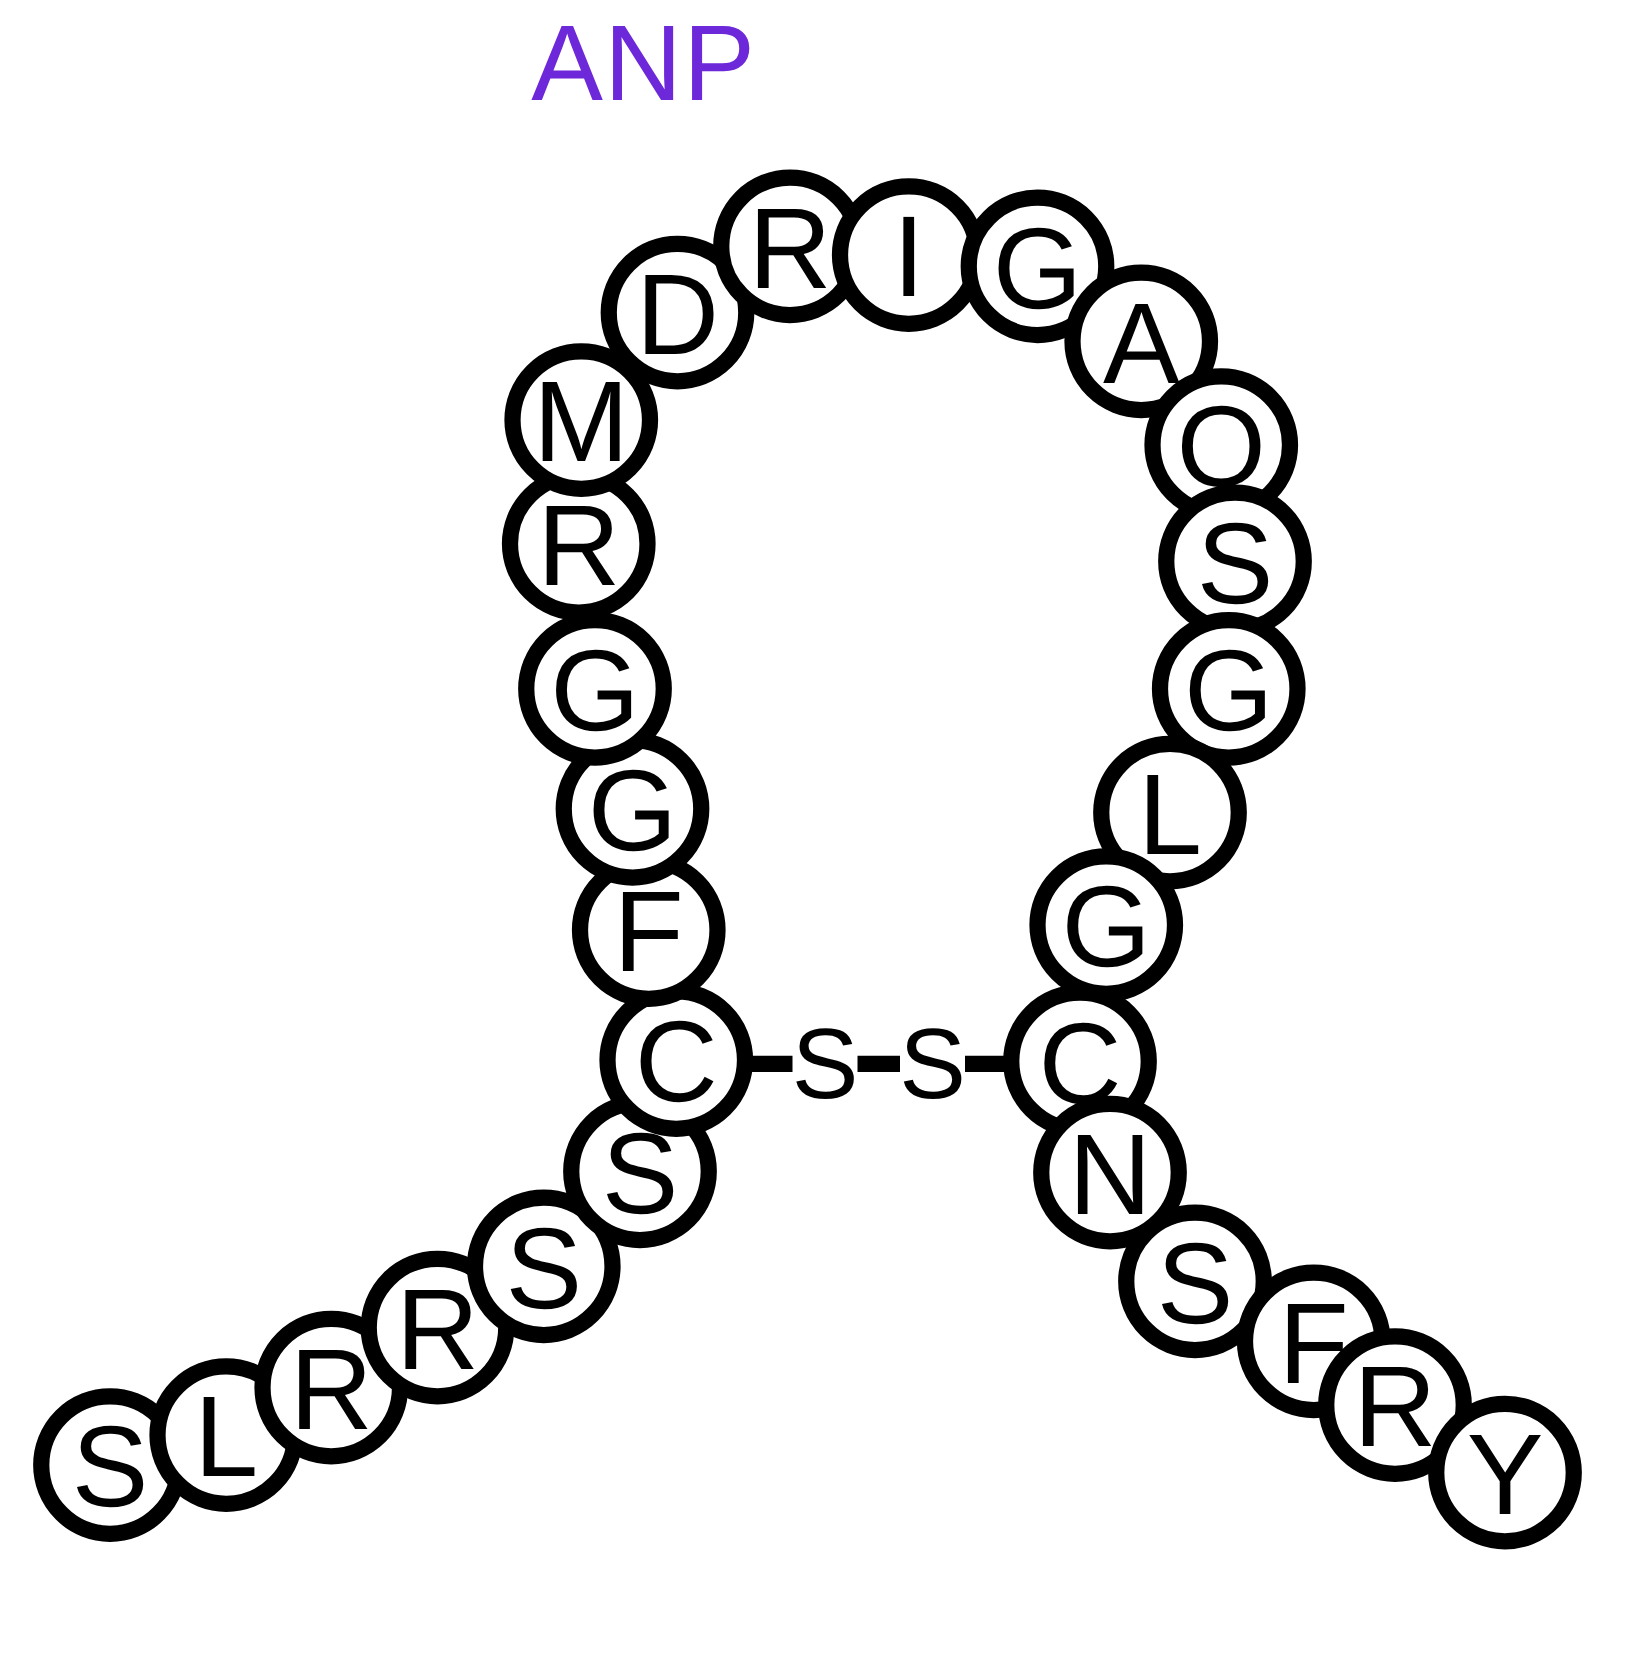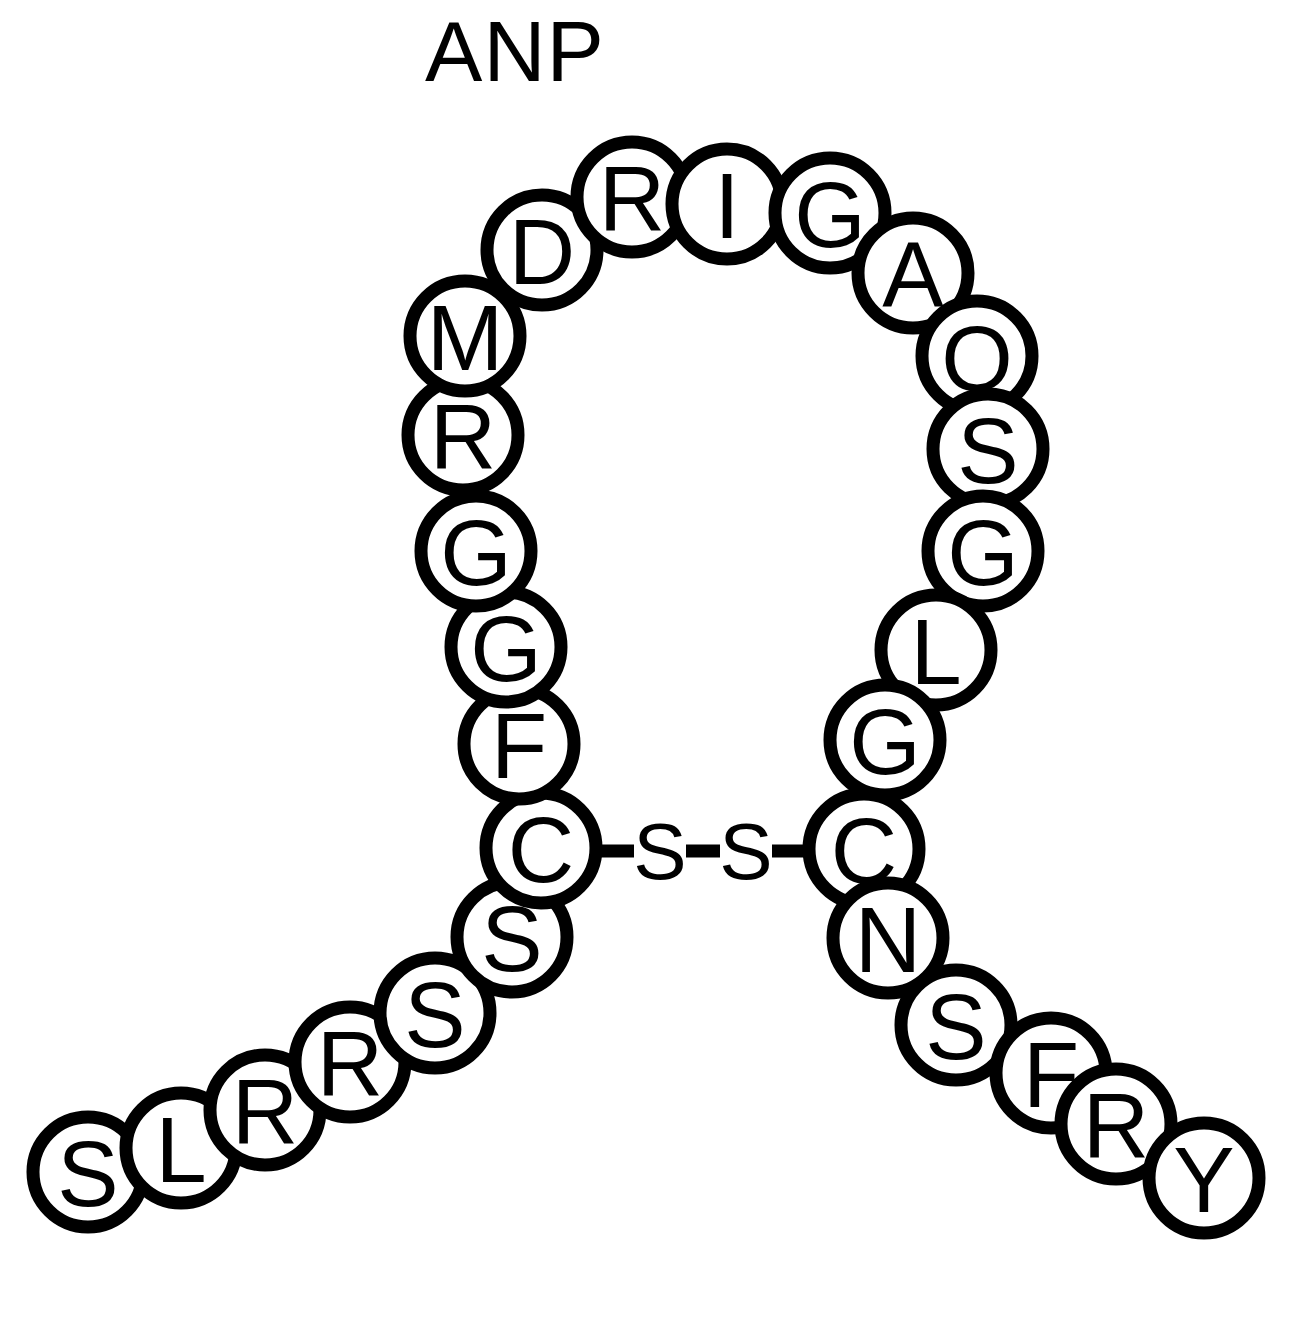--- a/index.html
+++ b/index.html
@@ -21,21 +21,21 @@
   #title {
     position: absolute;
     left: 0;
     top: 8px;
     width: 1030px;
     text-align: center;
     font-family: "Liberation Sans", sans-serif;
     font-size: 86px;
     font-weight: 400;
     letter-spacing: 1px;
-    color: #000000;
+    color: #6d28d9;
     line-height: 1;
     user-select: none;
   }
   #diagram {
     position: absolute;
     left: 0;
     top: 0;
     width: 1305px;
     height: 1323px;
   }

